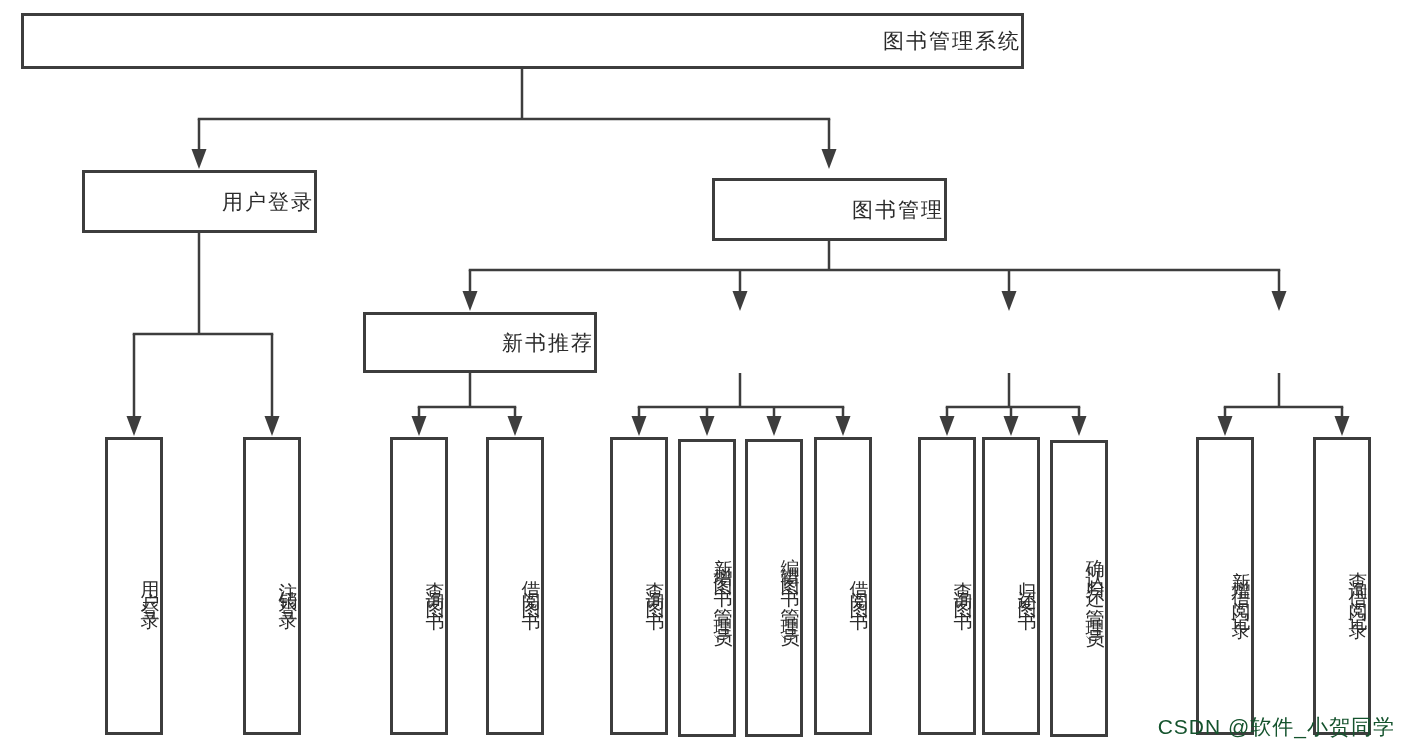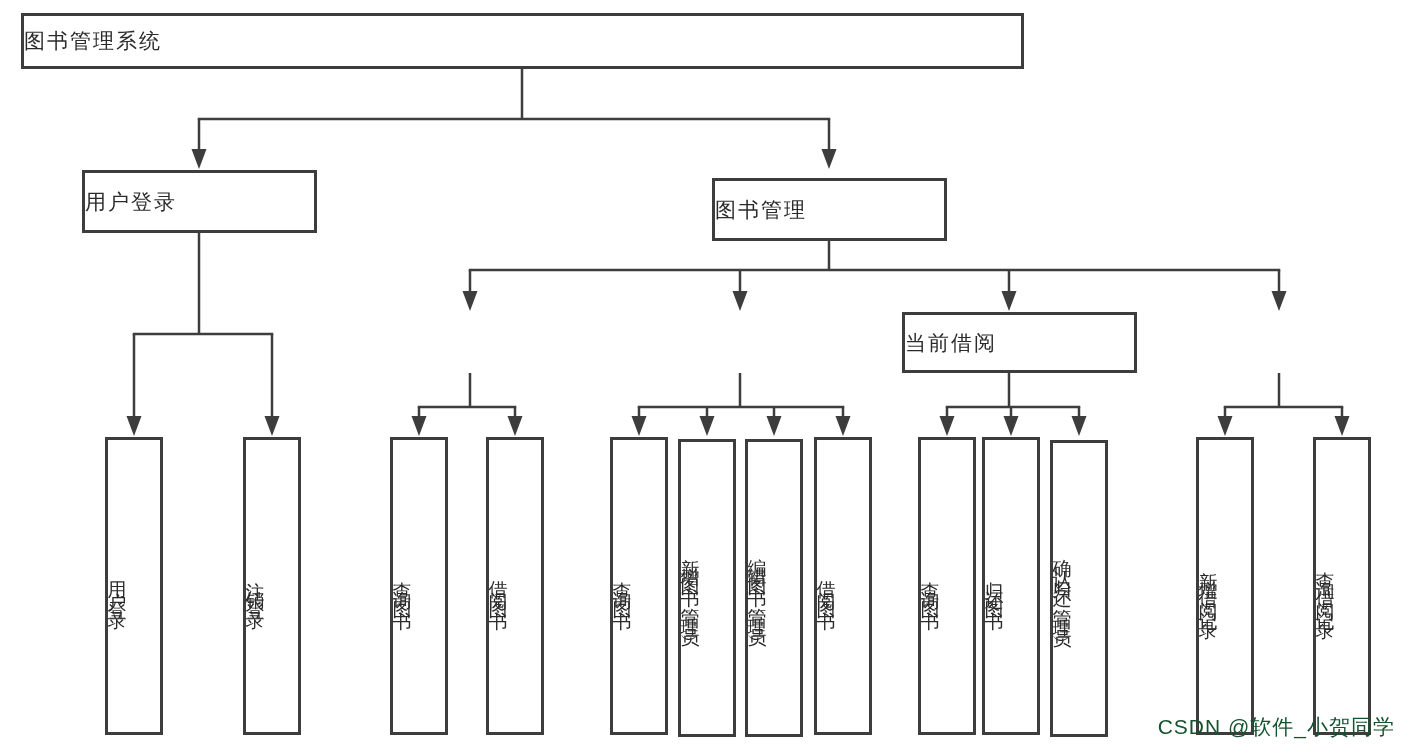--- a/index.html
+++ b/index.html
@@ -9,21 +9,21 @@
     background:#ffffff;
     font-family:"Liberation Sans","DejaVu Sans",sans-serif;
     overflow:hidden;
   }
   .connectors{position:absolute;left:0;top:0;z-index:1;}
   .node{
     position:absolute;
     box-sizing:border-box;
     background:#ffffff;
     border:3px solid #3d3d3d;
-    display:flex;align-items:center;justify-content:flex-start;
+    display:flex;align-items:center;justify-content:flex-end;
     z-index:2;
   }
   .hlabel{
     font-size:21px;
     color:#2b2b2b;
     letter-spacing:2px;
     white-space:nowrap;
   }
   .vlabel{
     writing-mode:vertical-rl;
@@ -126,22 +126,22 @@
     <span class="hlabel">图书管理系统</span>
   </div>
 
   <div class="node" style="left:82px;top:170px;width:235px;height:63px">
     <span class="hlabel">用户登录</span>
   </div>
   <div class="node" style="left:712px;top:178px;width:235px;height:63px">
     <span class="hlabel">图书管理</span>
   </div>
 
-  <div class="node" style="left:902px;top:312px;width:235px;height:61px">
-    <span class="hlabel">当前借阅</span>
+  <div class="node" style="left:363px;top:312px;width:234px;height:61px">
+    <span class="hlabel">新书推荐</span>
   </div>
 
   <div class="node" style="left:105px;top:437px;width:58px;height:298px">
     <span class="vlabel">用户登录</span>
   </div>
   <div class="node" style="left:243px;top:437px;width:58px;height:298px">
     <span class="vlabel">注销登录</span>
   </div>
 
   <div class="node" style="left:390px;top:437px;width:58px;height:298px">

